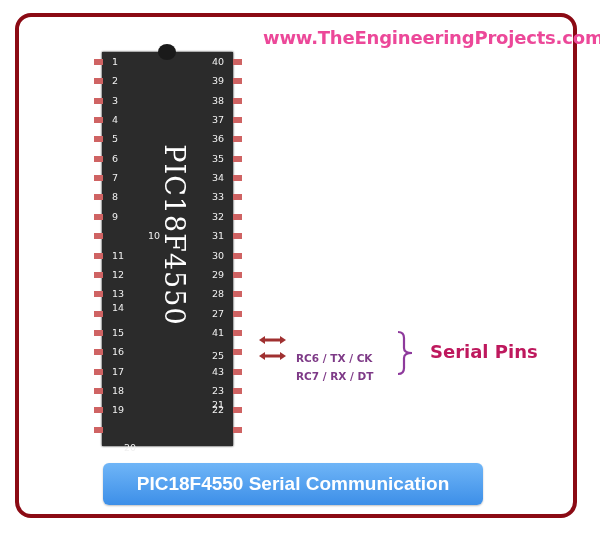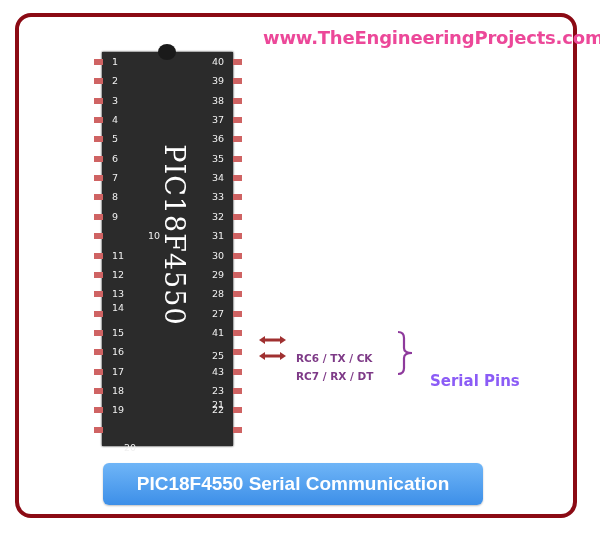--- a/index.html
+++ b/index.html
@@ -12,21 +12,21 @@
     .pinL { left:94px; }
     .pinR { left:233px; }
     .pnum { position:absolute; color:#f0f0f0; font-size:9.5px; font-family:"DejaVu Sans", sans-serif; }
     .pnumL { left:112px; }
     .pnumR { left:208px; width:16px; text-align:right; }
     .chipname { position:absolute; left:163px; top:135px; width:22px; height:200px; }
     .chipname span { position:absolute; left:50%; top:50%; transform:translate(-50%,-50%) rotate(90deg); color:#ffffff; font-family:"DejaVu Serif", serif; font-size:27px; white-space:nowrap; letter-spacing:1px; }
     .arrow { position:absolute; width:27px; height:8px; }
     .sig { position:absolute; left:296px; font-size:10.5px; font-weight:bold; color:#7e3a87; font-family:"DejaVu Sans", sans-serif; }
     .brace { position:absolute; left:396px; top:330px; }
-    .serial { position:absolute; left:430px; top:341px; font-size:15px; font-weight:bold; color:#8b5cf6; font-family:"DejaVu Sans", sans-serif;margin-top:31px; }
+    .serial { position:absolute; left:430px; top:341px; font-size:18px; font-weight:bold; color:#be185d; font-family:"DejaVu Sans", sans-serif; }
     .banner { position:absolute; left:103px; top:463px; width:380px; height:42px; border-radius:6px; background:linear-gradient(#6fb5f7,#3d8fe8); box-shadow:0 1px 2px rgba(0,0,0,0.25); display:flex; align-items:center; justify-content:center; }
     .banner span { color:#ffffff; font-family:"Liberation Sans", sans-serif; font-weight:bold; font-size:19px; }
   </style>
 </head>
 <body>
 
 <div class="frame"></div>
 
 <div class="url">www.TheEngineeringProjects.com</div>
 

